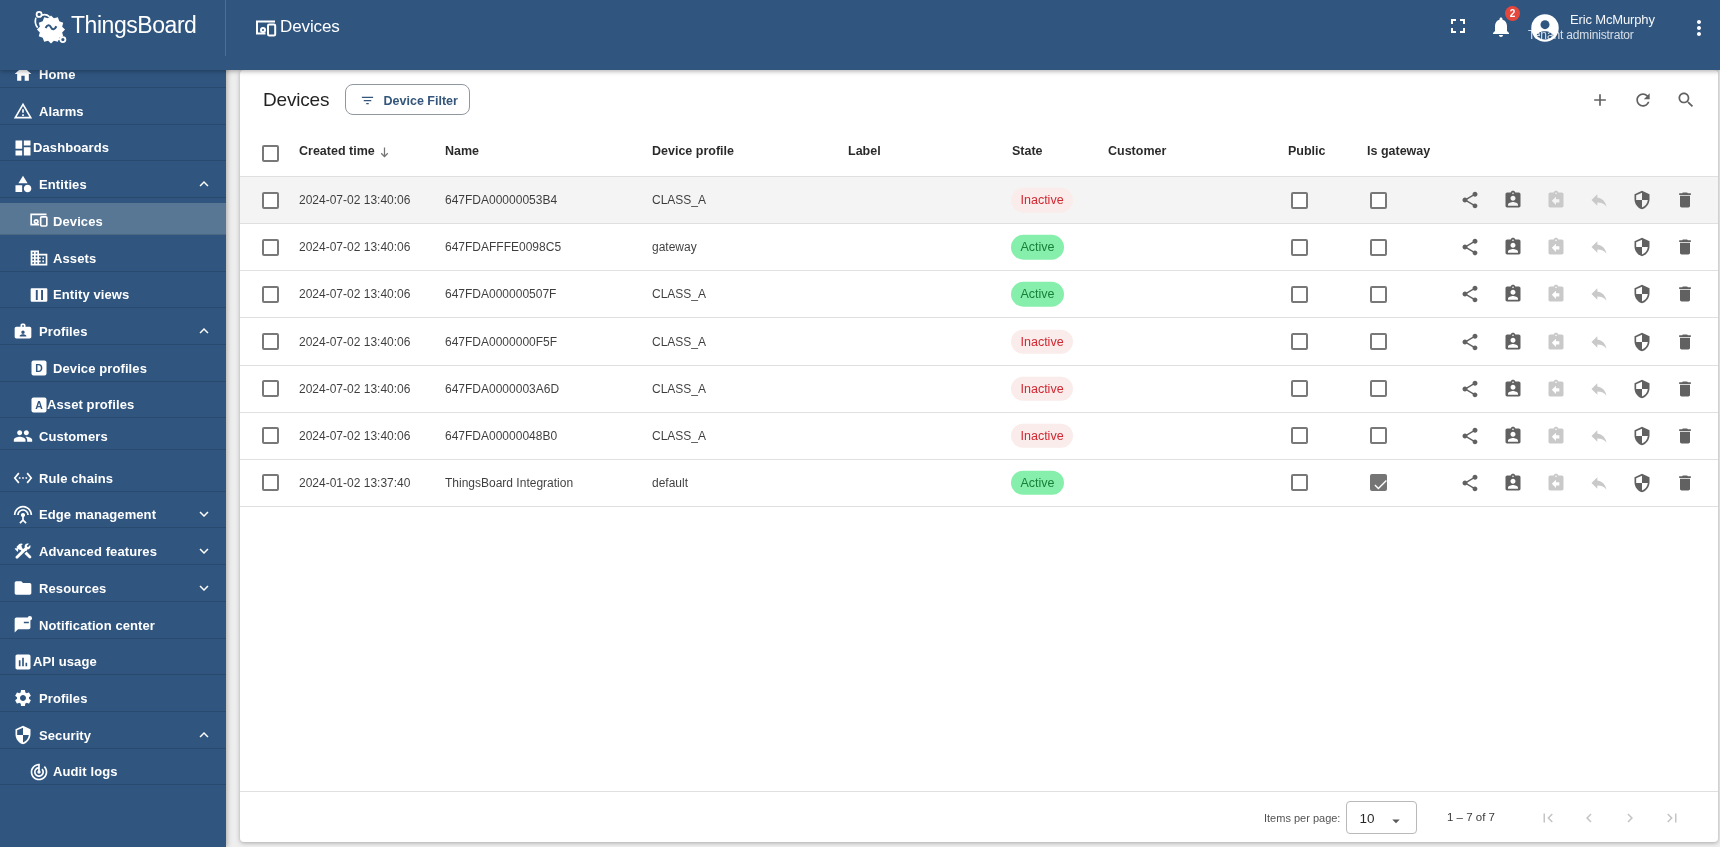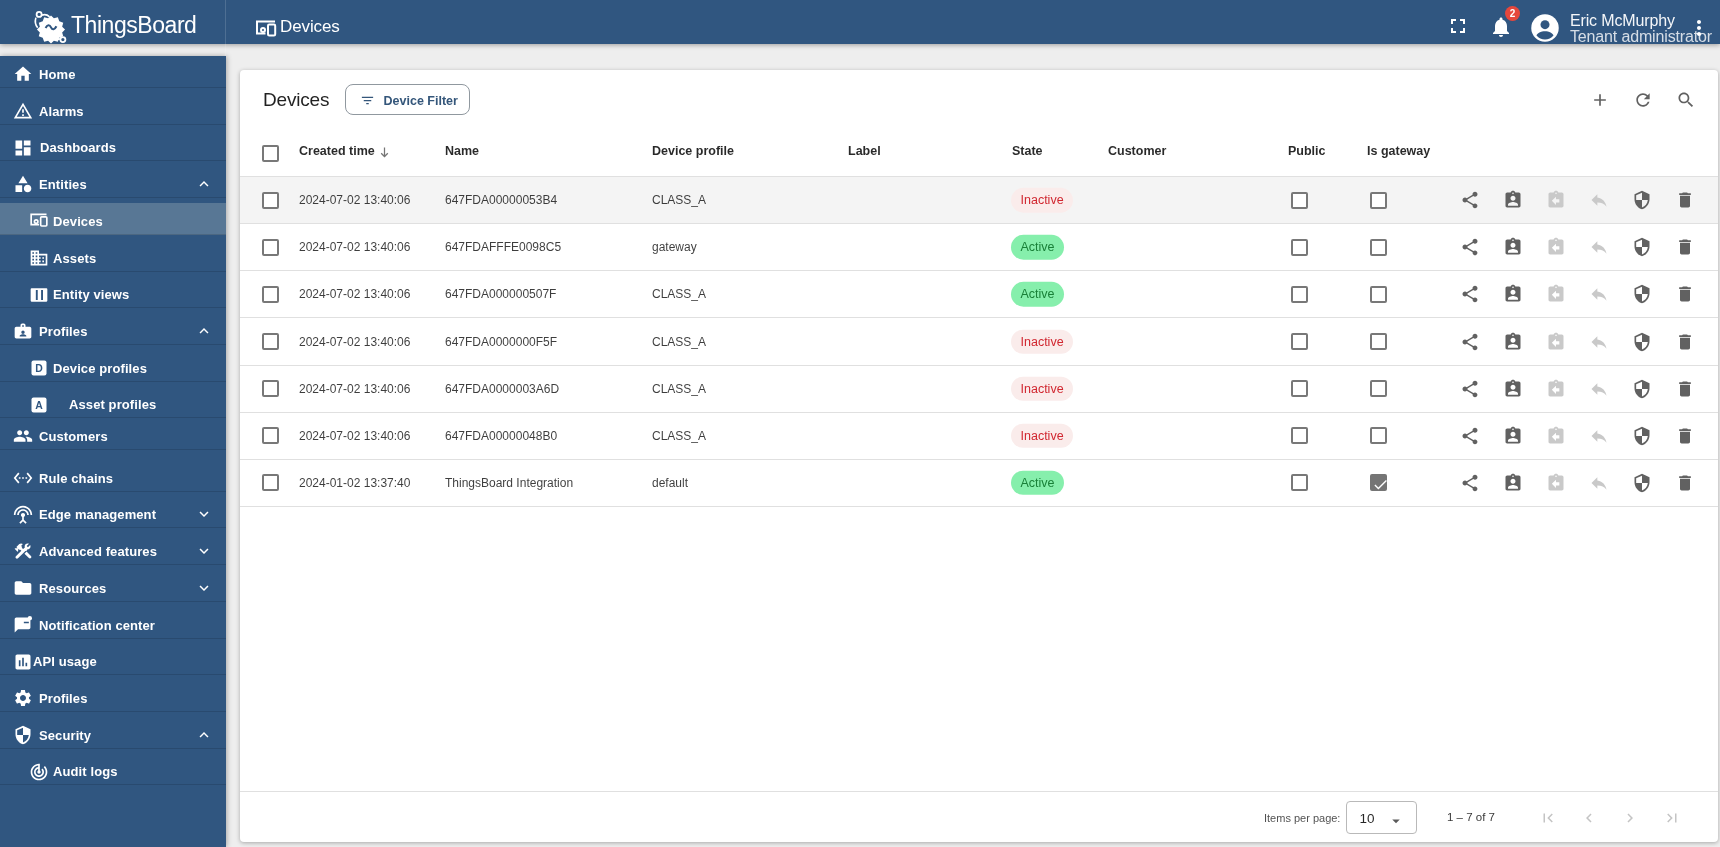--- a/index.html
+++ b/index.html
@@ -1,15 +1,15 @@
 <!DOCTYPE html>
 <html><head><meta charset="utf-8"><style>
 * { margin:0; padding:0; box-sizing:border-box; }
 html,body { width:1720px; height:847px; overflow:hidden; font-family:"Liberation Sans",sans-serif; background:#eee; }
-.topbar { position:absolute; left:0; top:0; width:1720px; height:44px; background:#305680; z-index:5; box-shadow:0 1px 5px rgba(0,0,0,0.35); }
+.topbar { position:absolute; left:0; top:0; width:1720px; height:70px; background:#305680; z-index:5; box-shadow:0 1px 5px rgba(0,0,0,0.35); }
 .sidebar { position:absolute; left:0; top:56px; width:226px; height:791px; background:#305680; z-index:4; box-shadow:1px 0 5px rgba(0,0,0,0.3); }
 .mi { position:absolute; left:0; width:226px; height:32px; border-bottom:1px solid rgba(0,0,0,0.13); }
 .mi.act { background:#587795; }
 .mic { position:absolute; top:8.4px; width:20px; height:20px; fill:#fff; }
 .mlb { position:absolute; top:11px; font-size:13px; font-weight:bold; color:#fff; letter-spacing:0.1px; }
 .chev { position:absolute; right:13px; top:9px; width:18px; height:18px; fill:#fff; }
 .content { position:absolute; left:226px; top:56px; width:1494px; height:791px; background:#eee; }
 .card { position:absolute; left:240px; top:70px; width:1478px; height:772px; background:#fff; border-radius:4px; box-shadow:0 1px 4px rgba(0,0,0,0.3); }
 .title { position:absolute; left:23px; top:17px; height:26px; line-height:26px; font-size:19px; font-weight:500; color:rgba(0,0,0,0.87); letter-spacing:-0.2px; }
 .fbtn { position:absolute; left:104.6px; top:13.7px; width:125.5px; height:31.6px; border:1px solid #90989f; border-radius:8px; }
@@ -26,22 +26,22 @@
 .cell { position:absolute; top:50%; transform:translateY(-50%); font-size:12px; color:rgba(0,0,0,0.76); }
 .chip { position:absolute; left:771px; top:50%; transform:translateY(-50%); height:24.5px; line-height:24.5px; border-radius:12.5px; padding:0 9.5px; font-size:12.5px; }
 .chip.inact { background:#faeceb; color:#d12730; }
 .chip.act { background:#86efac; color:#198038; }
 .ai { position:absolute; top:50%; margin-top:-10px; width:20px; height:20px; }
 .pag { position:absolute; left:0; top:721px; width:1478px; height:51px; border-top:1px solid #e0e0e0; }
 .pgt { position:absolute; top:19.5px; font-size:11px; color:rgba(0,0,0,0.70); }
 .psel { position:absolute; left:1105.5px; top:8.5px; width:71.5px; height:33.5px; border:1px solid #b9b9b9; border-radius:4px; }
 .parw { position:absolute; top:17px; width:18px; height:18px; fill:#c4c4c4; }
 .bc-title { position:absolute; left:280px; top:17px; font-size:17px; color:#fff; letter-spacing:-0.1px; }
-.hdrname { position:absolute; left:1570px; top:12px; font-size:16px; color:rgba(255,255,255,0.95); letter-spacing:-0.15px; }
-.hdrrole { position:absolute; left:1570px; top:28px; font-size:16px; color:rgba(255,255,255,0.8); letter-spacing:-0.15px; }
+.hdrname { position:absolute; left:1570px; top:12px; font-size:13px; color:rgba(255,255,255,0.95); letter-spacing:-0.15px; }
+.hdrrole { position:absolute; left:1528px; top:28px; font-size:12px; color:rgba(255,255,255,0.8); letter-spacing:-0.15px; }
 </style></head>
 <body>
 <div class="topbar">
 <svg style="position:absolute;left:33px;top:9px;width:36px;height:36px" viewBox="0 0 100 100">
 <g fill="#fff">
         <path d="M50 18l8 8 11-3 4 11 11 4-3 11 8 8-8 8 3 11-11 4-4 11-11-3-8 8-8-8-11 3-4-11-11-4 3-11-8-8 8-8-3-11 11-4 4-11 11 3z"></path>
       </g>
 <path d="M35 53c5-10 11-10 15-2s10 7 15-3" stroke="#305680" stroke-width="6" fill="none"></path>
 <circle cx="17" cy="15" r="7" fill="none" stroke="#fff" stroke-width="5"></circle>
 <path d="M25 17c9-3 16 0 21 5" fill="none" stroke="#fff" stroke-width="4.5"></path>
@@ -85,21 +85,21 @@
 <div class="mi" style="top:36.7px">
       <svg class="mic" style="left:13px" viewBox="0 0 24 24">
         <path d="M12 5.99L19.53 19H4.47L12 5.99M12 2L1 21h22L12 2zm1 14h-2v2h2v-2zm0-6h-2v4h2v-4z"></path>
       </svg>
       <span class="mlb" style="left:39px">Alarms</span>
     </div>
 <div class="mi" style="top:73.4px">
       <svg class="mic" style="left:13px" viewBox="0 0 24 24">
         <path d="M3 13h8V3H3v10zm0 8h8v-6H3v6zm10 0h8V11h-8v10zm0-18v6h8V3h-8z"></path>
       </svg>
-      <span class="mlb" style="left:40px">Dashboards</span>
+      <span class="mlb" style="left:33px">Dashboards</span>
     </div>
 <div class="mi" style="top:110.1px">
       <svg class="mic" style="left:13px" viewBox="0 0 24 24">
         <path d="M12 2l-5.5 9h11L12 2zm5.5 20c2.49 0 4.5-2.01 4.5-4.5S19.99 13 17.5 13 13 15.01 13 17.5s2.01 4.5 4.5 4.5zM3 21.5h8v-8H3v8z"></path>
       </svg>
       <span class="mlb" style="left:39px">Entities</span>
       <svg class="chev" viewBox="0 0 24 24">
         <path d="M12 8l-6 6 1.41 1.41L12 10.83l4.59 4.58L18 14l-6-6z"></path>
       </svg>
     </div>
@@ -137,21 +137,21 @@
         <rect x="3" y="3" width="18" height="18" rx="2.5"></rect>
         <text x="12" y="16.6" font-size="12.5" font-family="Liberation Sans" font-weight="bold" fill="#305680" text-anchor="middle">D</text>
       </svg>
       <span class="mlb" style="left:53px">Device profiles</span>
     </div>
 <div class="mi" style="top:330.3px">
       <svg class="mic" style="left:29px" viewBox="0 0 24 24">
         <rect x="3" y="3" width="18" height="18" rx="2.5"></rect>
         <text x="12" y="16.6" font-size="12.5" font-family="Liberation Sans" font-weight="bold" fill="#305680" text-anchor="middle">A</text>
       </svg>
-      <span class="mlb" style="left:69px">Asset profiles</span>
+      <span class="mlb" style="left:47px">Asset profiles</span>
     </div>
 <div class="mi" style="top:362px">
       <svg class="mic" style="left:13px" viewBox="0 0 24 24">
         <path d="M16 11c1.66 0 2.99-1.34 2.99-3S17.66 5 16 5c-1.66 0-3 1.34-3 3s1.34 3 3 3zm-8 0c1.66 0 2.99-1.34 2.99-3S9.66 5 8 5C6.34 5 5 6.34 5 8s1.34 3 3 3zm0 2c-2.33 0-7 1.17-7 3.5V19h14v-2.5c0-2.33-4.67-3.5-7-3.5zm8 0c-.29 0-.62.02-.97.05 1.16.84 1.97 1.97 1.97 3.45V19h6v-2.5c0-2.33-4.67-3.5-7-3.5z"></path>
       </svg>
       <span class="mlb" style="left:39px">Customers</span>
     </div>
 <div class="mi" style="top:403.7px">
       <svg class="mic" style="left:13px" viewBox="0 0 24 24">
         <path d="M7.77 6.76L6.23 5.48.82 12l5.41 6.52 1.54-1.28L3.42 12l4.35-5.24zM7 13h2v-2H7v2zm10-2h-2v2h2v-2zm-6 2h2v-2h-2v2zm6.77-7.52l-1.54 1.28L20.58 12l-4.35 5.24 1.54 1.28L23.18 12l-5.41-6.52z"></path>

